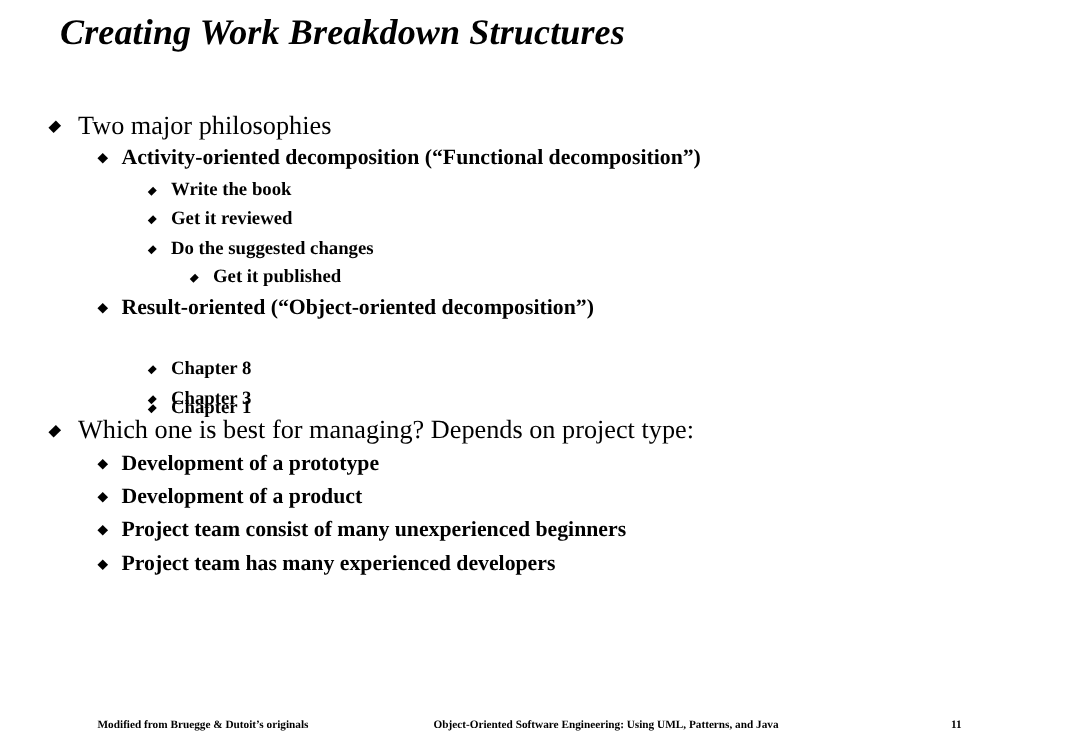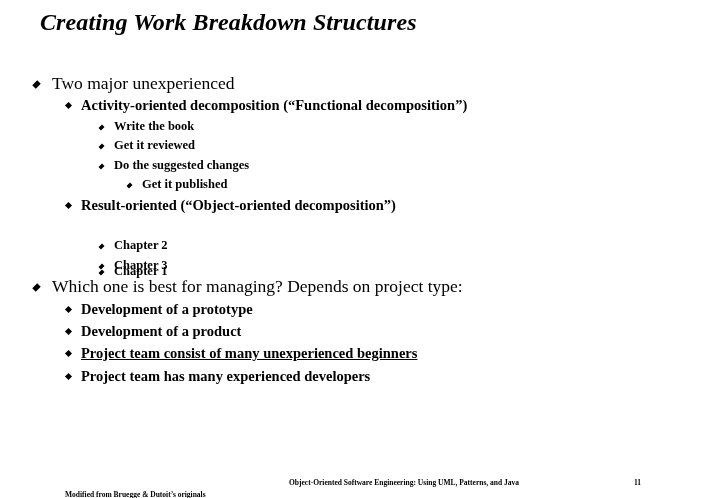--- a/index.html
+++ b/index.html
@@ -22,21 +22,21 @@
     .footer { position: absolute; top: 478px; font-size: 7.5px; font-weight: bold; white-space: nowrap; }
   </style>
 </head>
 <body>
 
 <div>
   <div class="title">Creating Work Breakdown Structures</div>
 
   <div class="row l1" style="left:52px; top:73px;">
     <span class="b1" style="left:-19px; top:8px;"></span>
-    <span>Two major unexperienced</span>
+    <span>Two major philosophies</span>
   </div>
 
   <div class="row l2" style="left:81px; top:97px;">
     <span class="b2" style="left:-15px; top:6px;"></span>
     <span>Activity-oriented decomposition  (“Functional decomposition”)</span>
   </div>
 
   <div class="row l3" style="left:114px; top:119px;">
     <span class="b3" style="left:-15px; top:6px;"></span>
     <span>Write the book</span>
@@ -58,45 +58,45 @@
     <span class="b2" style="left:-15px; top:6px;"></span>
     <span>Result-oriented (“Object-oriented decomposition”)</span>
   </div>
 
   <div class="row l3" style="left:114px; top:219px;margin-top:45px;">
     <span class="b3" style="left:-15px; top:6px;"></span>
     <span>Chapter 1</span>
   </div>
   <div class="row l3" style="left:114px; top:238px;">
     <span class="b3" style="left:-15px; top:6px;"></span>
-    <span>Chapter 2</span>
+    <span>Chapter 8</span>
   </div>
   <div class="row l3" style="left:114px; top:258px;">
     <span class="b3" style="left:-15px; top:6px;"></span>
     <span>Chapter 3</span>
   </div>
 
   <div class="row l1" style="left:52px; top:276px;">
     <span class="b1" style="left:-19px; top:8px;"></span>
     <span>Which one is best for managing? Depends on project type:</span>
   </div>
 
   <div class="row l2" style="left:81px; top:301px;">
     <span class="b2" style="left:-15px; top:6px;"></span>
     <span>Development of a prototype</span>
   </div>
   <div class="row l2" style="left:81px; top:323px;">
     <span class="b2" style="left:-15px; top:6px;"></span>
     <span>Development of a product</span>
   </div>
-  <div class="row l2" style="left:81px; top:345px;text-decoration:underline;">
+  <div class="row l2" style="left:81px; top:345px;">
     <span class="b2" style="left:-15px; top:6px;"></span>
     <span>Project team consist of many unexperienced beginners</span>
   </div>
   <div class="row l2" style="left:81px; top:368px;">
     <span class="b2" style="left:-15px; top:6px;"></span>
     <span>Project team has many experienced developers</span>
   </div>
 
-  <div class="footer" style="left:65px;margin-top:12px;">Modified from Bruegge &amp; Dutoit’s originals</div>
+  <div class="footer" style="left:65px;">Modified from Bruegge &amp; Dutoit’s originals</div>
   <div class="footer" style="left:289px;">Object-Oriented Software Engineering: Using UML, Patterns, and Java</div>
   <div class="footer" style="left:634px;">11</div>
 </div>
 
 </body></html>

